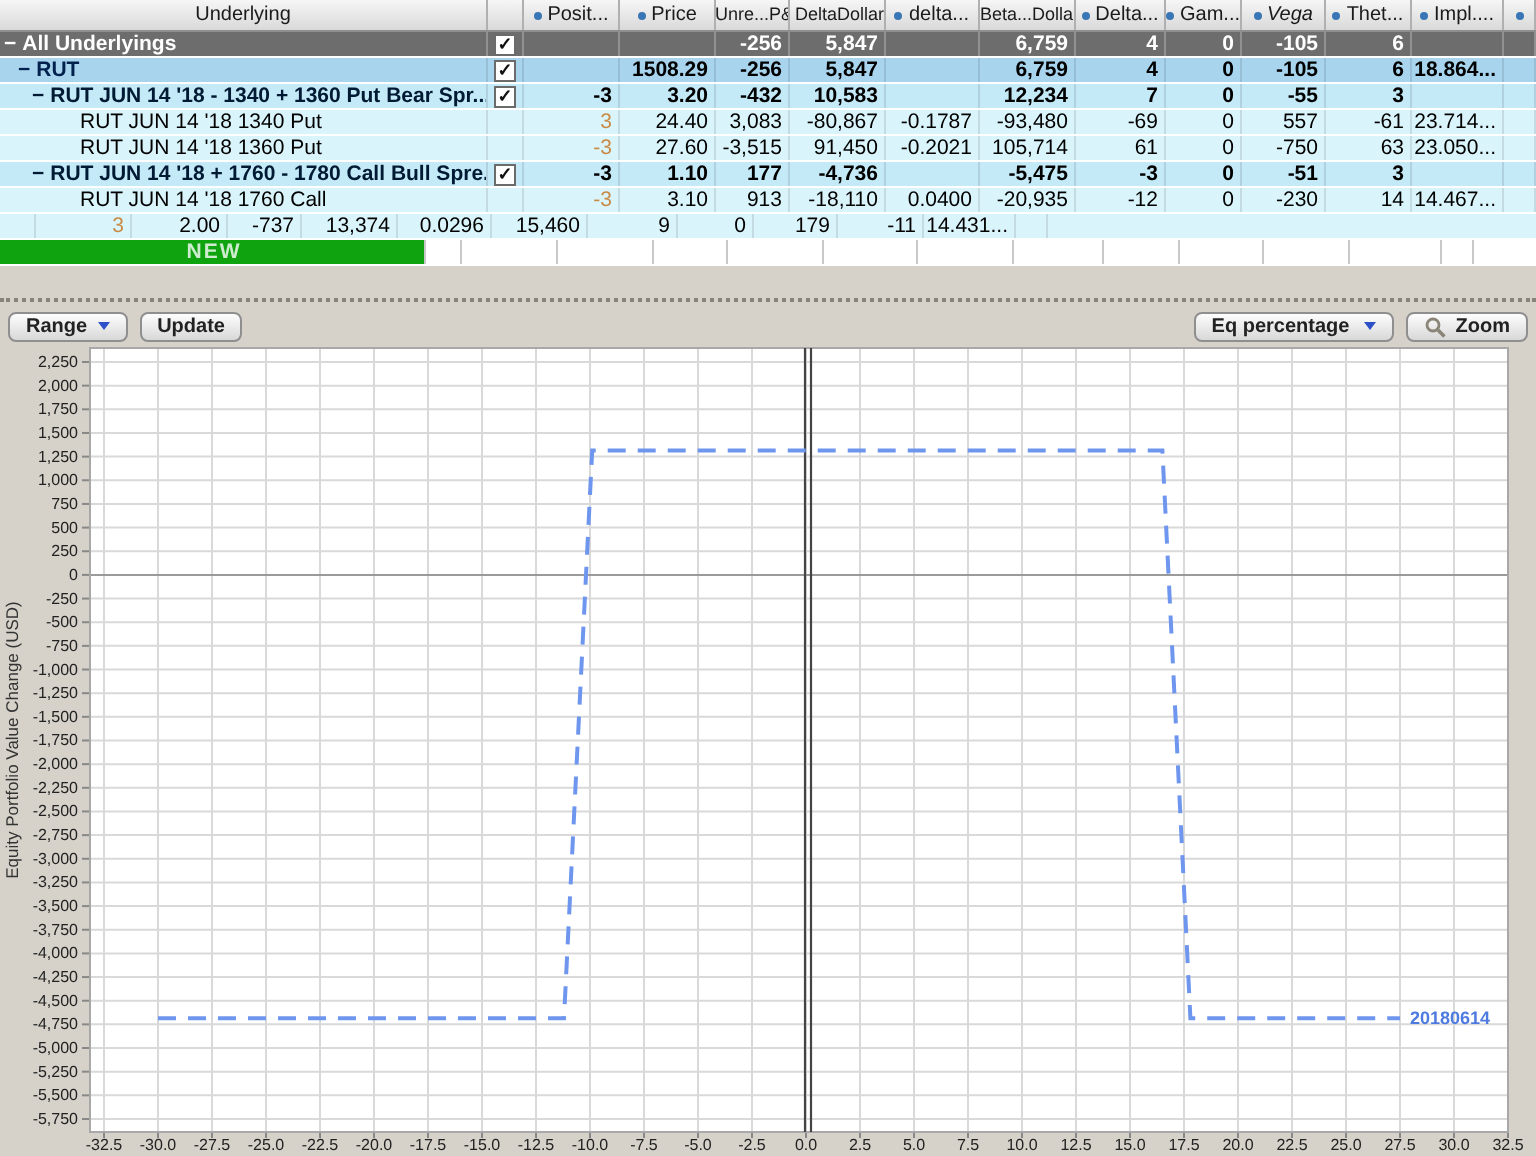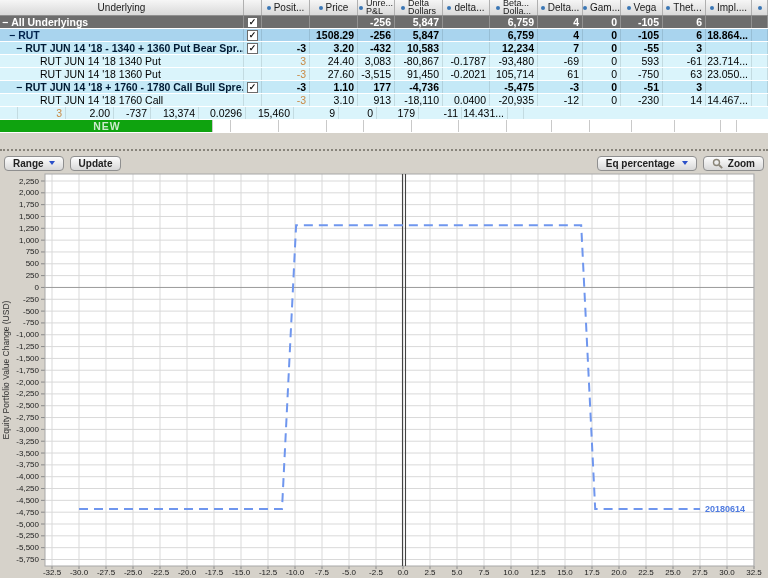--- a/index.html
+++ b/index.html
@@ -8,21 +8,21 @@
 
   
   #risk-table { width:768px; background:#fff; }
   .t-head { display:flex; height:16px;
     background:linear-gradient(#f6f6f6,#d9d9d9);
     border-bottom:1px solid #8f8f8f; }
   .t-head .cell { display:flex; align-items:center; justify-content:center;
     gap:3px; font-size:10px; color:#1a1a1a;
     border-right:1px solid #b0b0b0; overflow:hidden; white-space:nowrap; }
   .dot { width:4px; height:4px; border-radius:50%; background:#3a76b5; flex:none; }
-  .h2 { display:flex; flex-direction:column; line-height:7.5px; font-size:9px; text-align:left; }
+  .h2 { display:flex; line-height:7.5px; font-size:9px; text-align:right; }
 
   .t-row { display:flex; height:13px; border-bottom:1px solid #ffffff; }
   .t-row .cell { overflow:hidden; white-space:nowrap; font-size:10.5px;
     border-right:1px solid rgba(0,0,0,0.10); color:#000; display:flex; align-items:center; }
   .cell.num { justify-content:flex-end; padding-right:3px; }
   .cell.und { padding-left:2px; }
   .collapse { font-weight:bold; margin-right:3px; }
   .r-all  { background:#6d6d6d; }
   .r-all .cell { color:#fff; font-weight:bold; border-right-color:rgba(255,255,255,0.25); }
   .r-und  { background:#a9d4ee; }
@@ -99,21 +99,21 @@
         </span>
       </div>
       <div class="cell" style="width: 45px;">
         <span class="dot"></span>
         <span>Delta...</span>
       </div>
       <div class="cell" style="width: 38px;">
         <span class="dot"></span>
         <span>Gam...</span>
       </div>
-      <div class="cell" style="width: 42px;">
+      <div class="cell" style="width: 42px; font-style: italic;">
         <span class="dot"></span>
         <span>Vega</span>
       </div>
       <div class="cell" style="width: 43px;">
         <span class="dot"></span>
         <span>Thet...</span>
       </div>
       <div class="cell" style="width: 46px;">
         <span class="dot"></span>
         <span>Impl....</span>
@@ -191,21 +191,21 @@
       </div>
       <div class="cell" style="width: 18px;"></div>
       <div class="cell num orange" style="width: 48px;">3</div>
       <div class="cell num" style="width: 48px;">24.40</div>
       <div class="cell num" style="width: 37px;">3,083</div>
       <div class="cell num" style="width: 48px;">-80,867</div>
       <div class="cell num" style="width: 47px;">-0.1787</div>
       <div class="cell num" style="width: 48px;">-93,480</div>
       <div class="cell num" style="width: 45px;">-69</div>
       <div class="cell num" style="width: 38px;">0</div>
-      <div class="cell num" style="width: 42px;">593</div>
+      <div class="cell num" style="width: 42px;">557</div>
       <div class="cell num" style="width: 43px;">-61</div>
       <div class="cell num" style="width: 46px;">23.714...</div>
       <div class="cell num" style="width: 16px;"></div>
     </div>
     <div class="t-row r-leg">
       <div class="cell und" style="width: 244px; padding-left: 40px;">
         <span>RUT JUN 14 '18 1360 Put</span>
       </div>
       <div class="cell" style="width: 18px;"></div>
       <div class="cell num orange" style="width: 48px;">-3</div>

